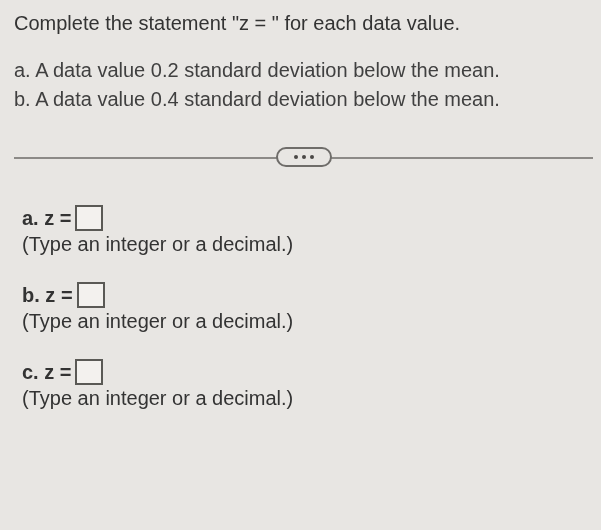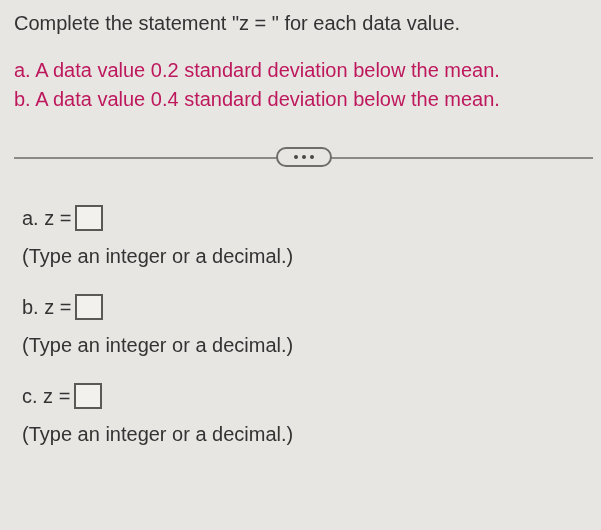--- a/index.html
+++ b/index.html
@@ -14,21 +14,21 @@
     overflow: hidden;
   }
   .prompt {
     font-size: 20px;
     margin-bottom: 22px;
     color: #333;
   }
   .items {
     font-size: 20px;
     line-height: 1.35;
-    color: #be185d;
+    color: #404040;
   }
   .item-row { margin-bottom: 2px; }
   .divider-wrap {
     position: relative;
     margin: 34px 0 38px 0;
     height: 20px;
   }
   .divider-line {
     border: none;
     border-top: 2px solid #8c8a87;
@@ -63,35 +63,35 @@
   .answer-block {
     margin-bottom: 26px;
   }
   .answer-line {
     font-size: 20px;
     display: flex;
     align-items: center;
     gap: 2px;
     color: #333;
   }
-  .eq-label { font-weight: normal; }
+  .eq-label { font-weight: bold; }
   .answer-input {
     width: 28px;
     height: 26px;
     border: 2px solid #5a5955;
     background: #f3f1ee;
     font-size: 16px;
     text-align: center;
     padding: 0;
     margin-left: 2px;
   }
   .hint {
     font-size: 20px;
     color: #333;
-    margin-top: 14px;
+    margin-top: 2px;
   }
 </style>
 </head>
 <body>
 
 <div class="prompt">Complete the statement "z = " for each data value.</div>
 
 <div class="items">
   <div class="item-row">
     <span>a.</span>

